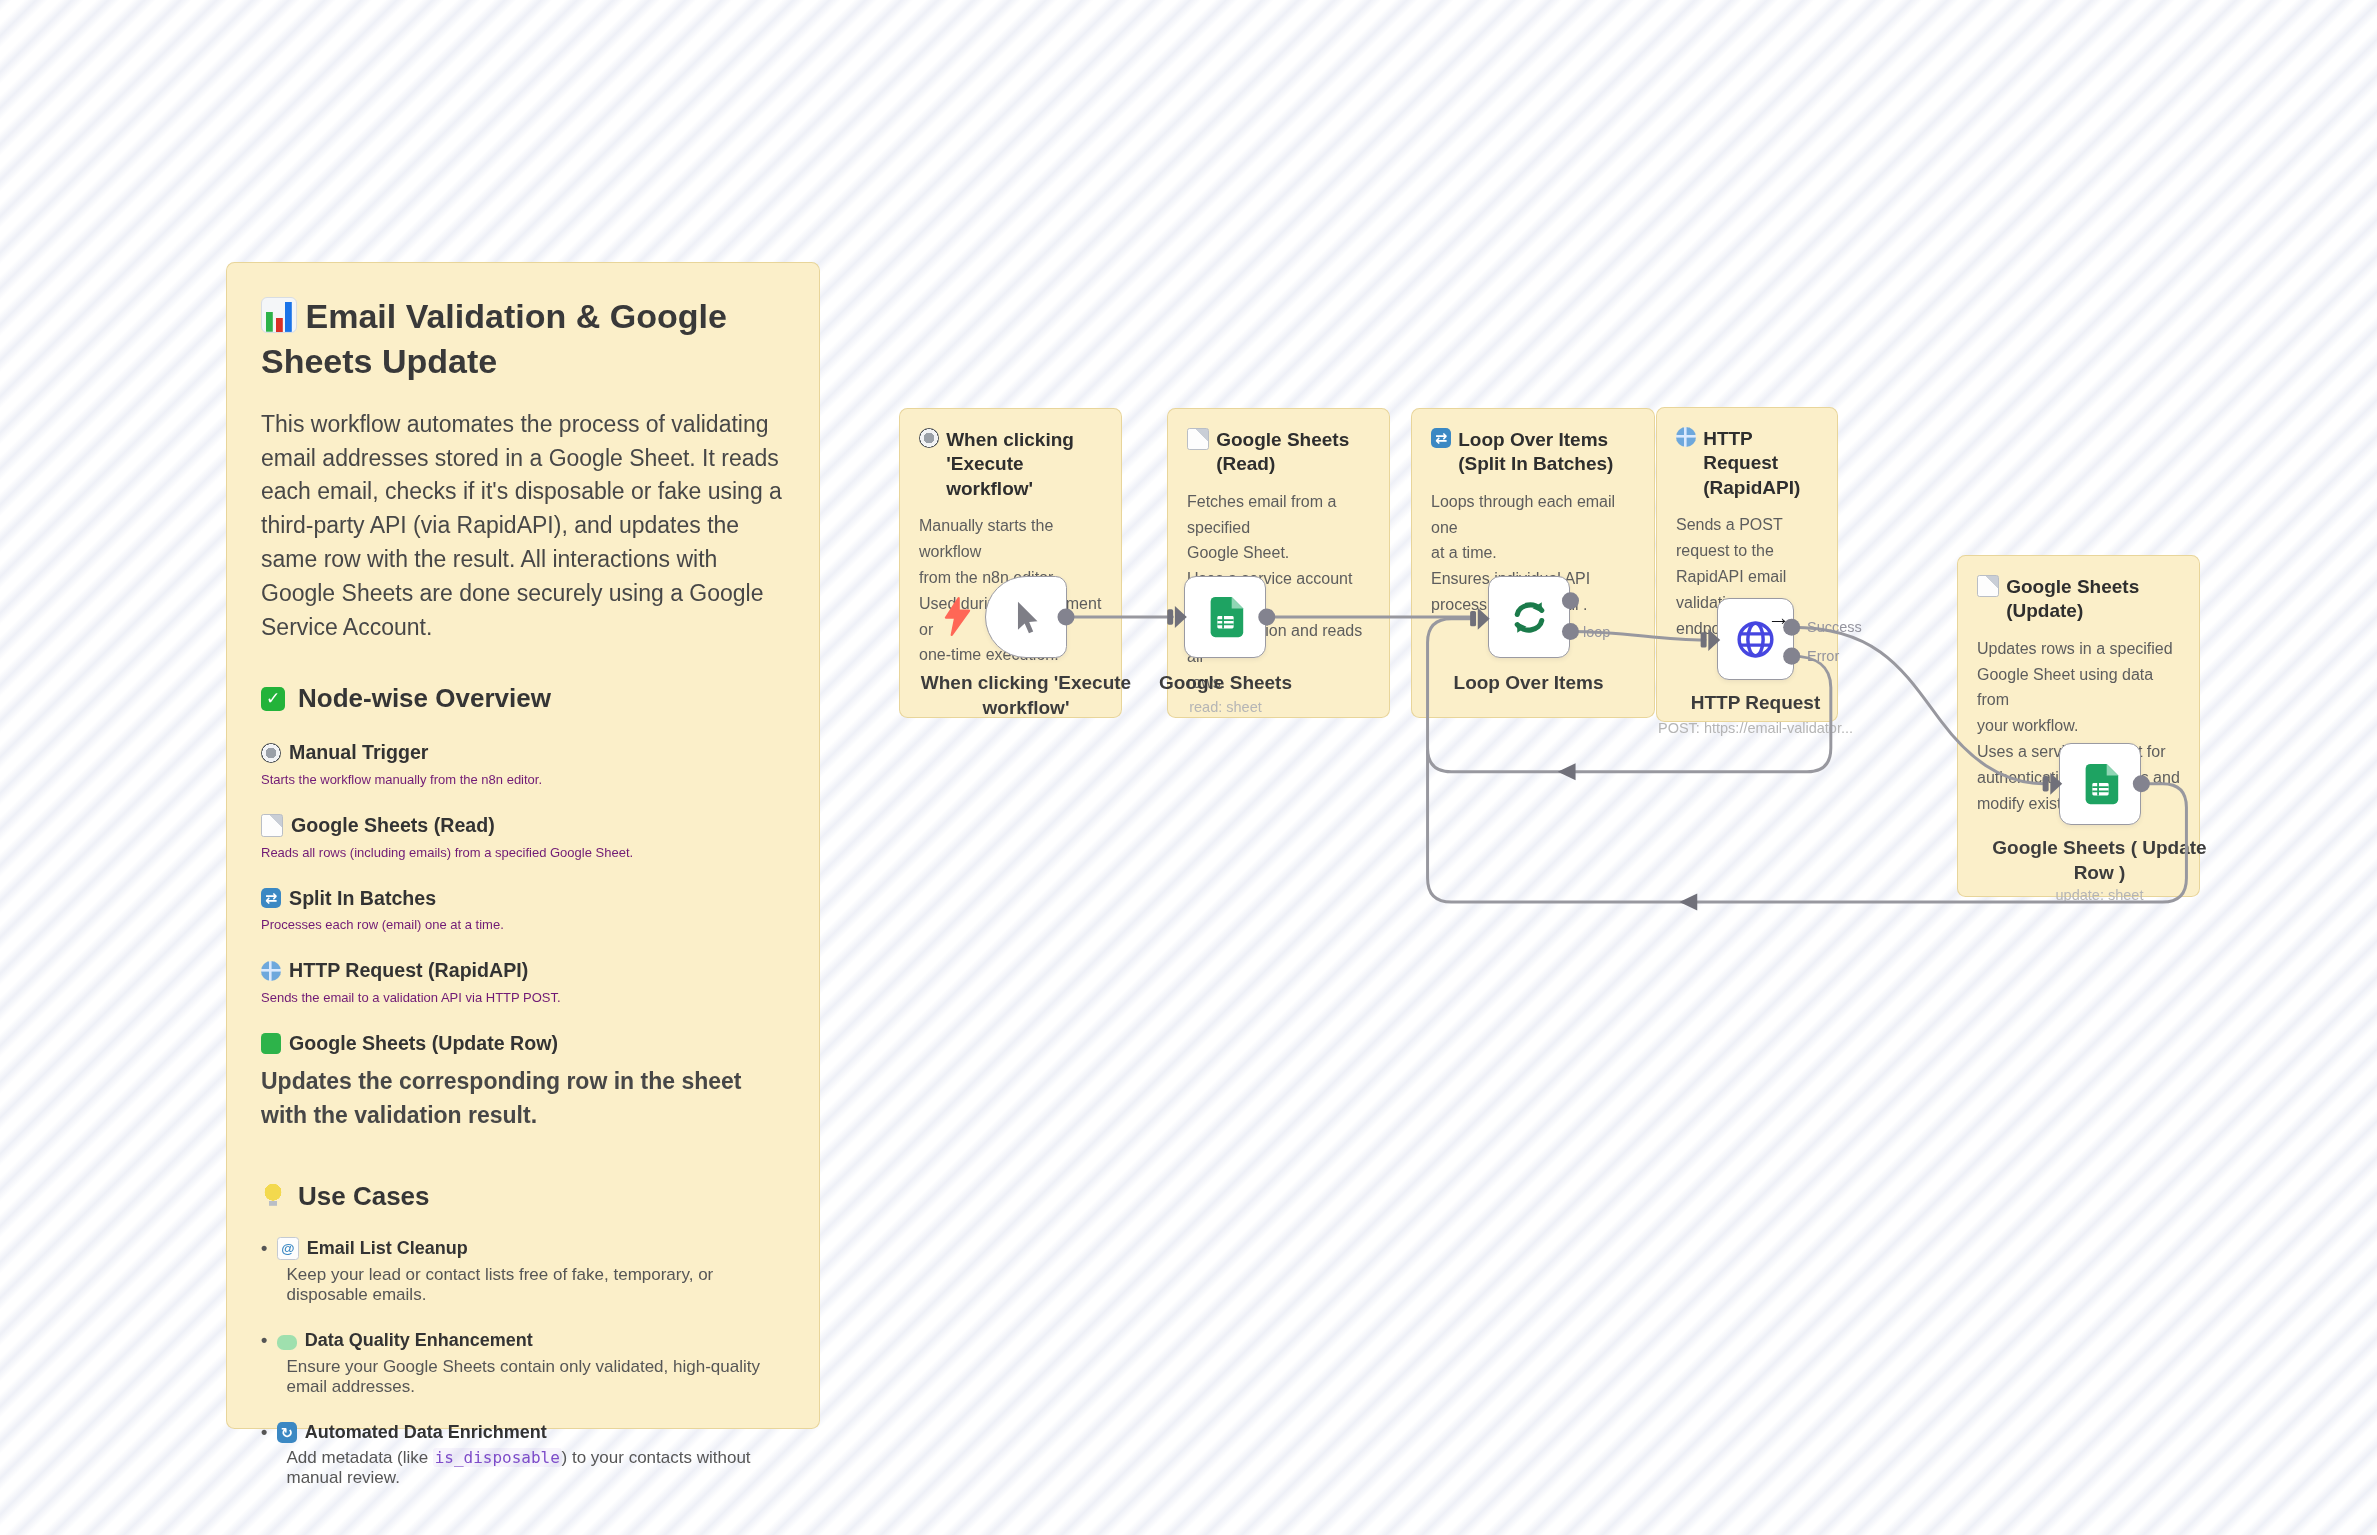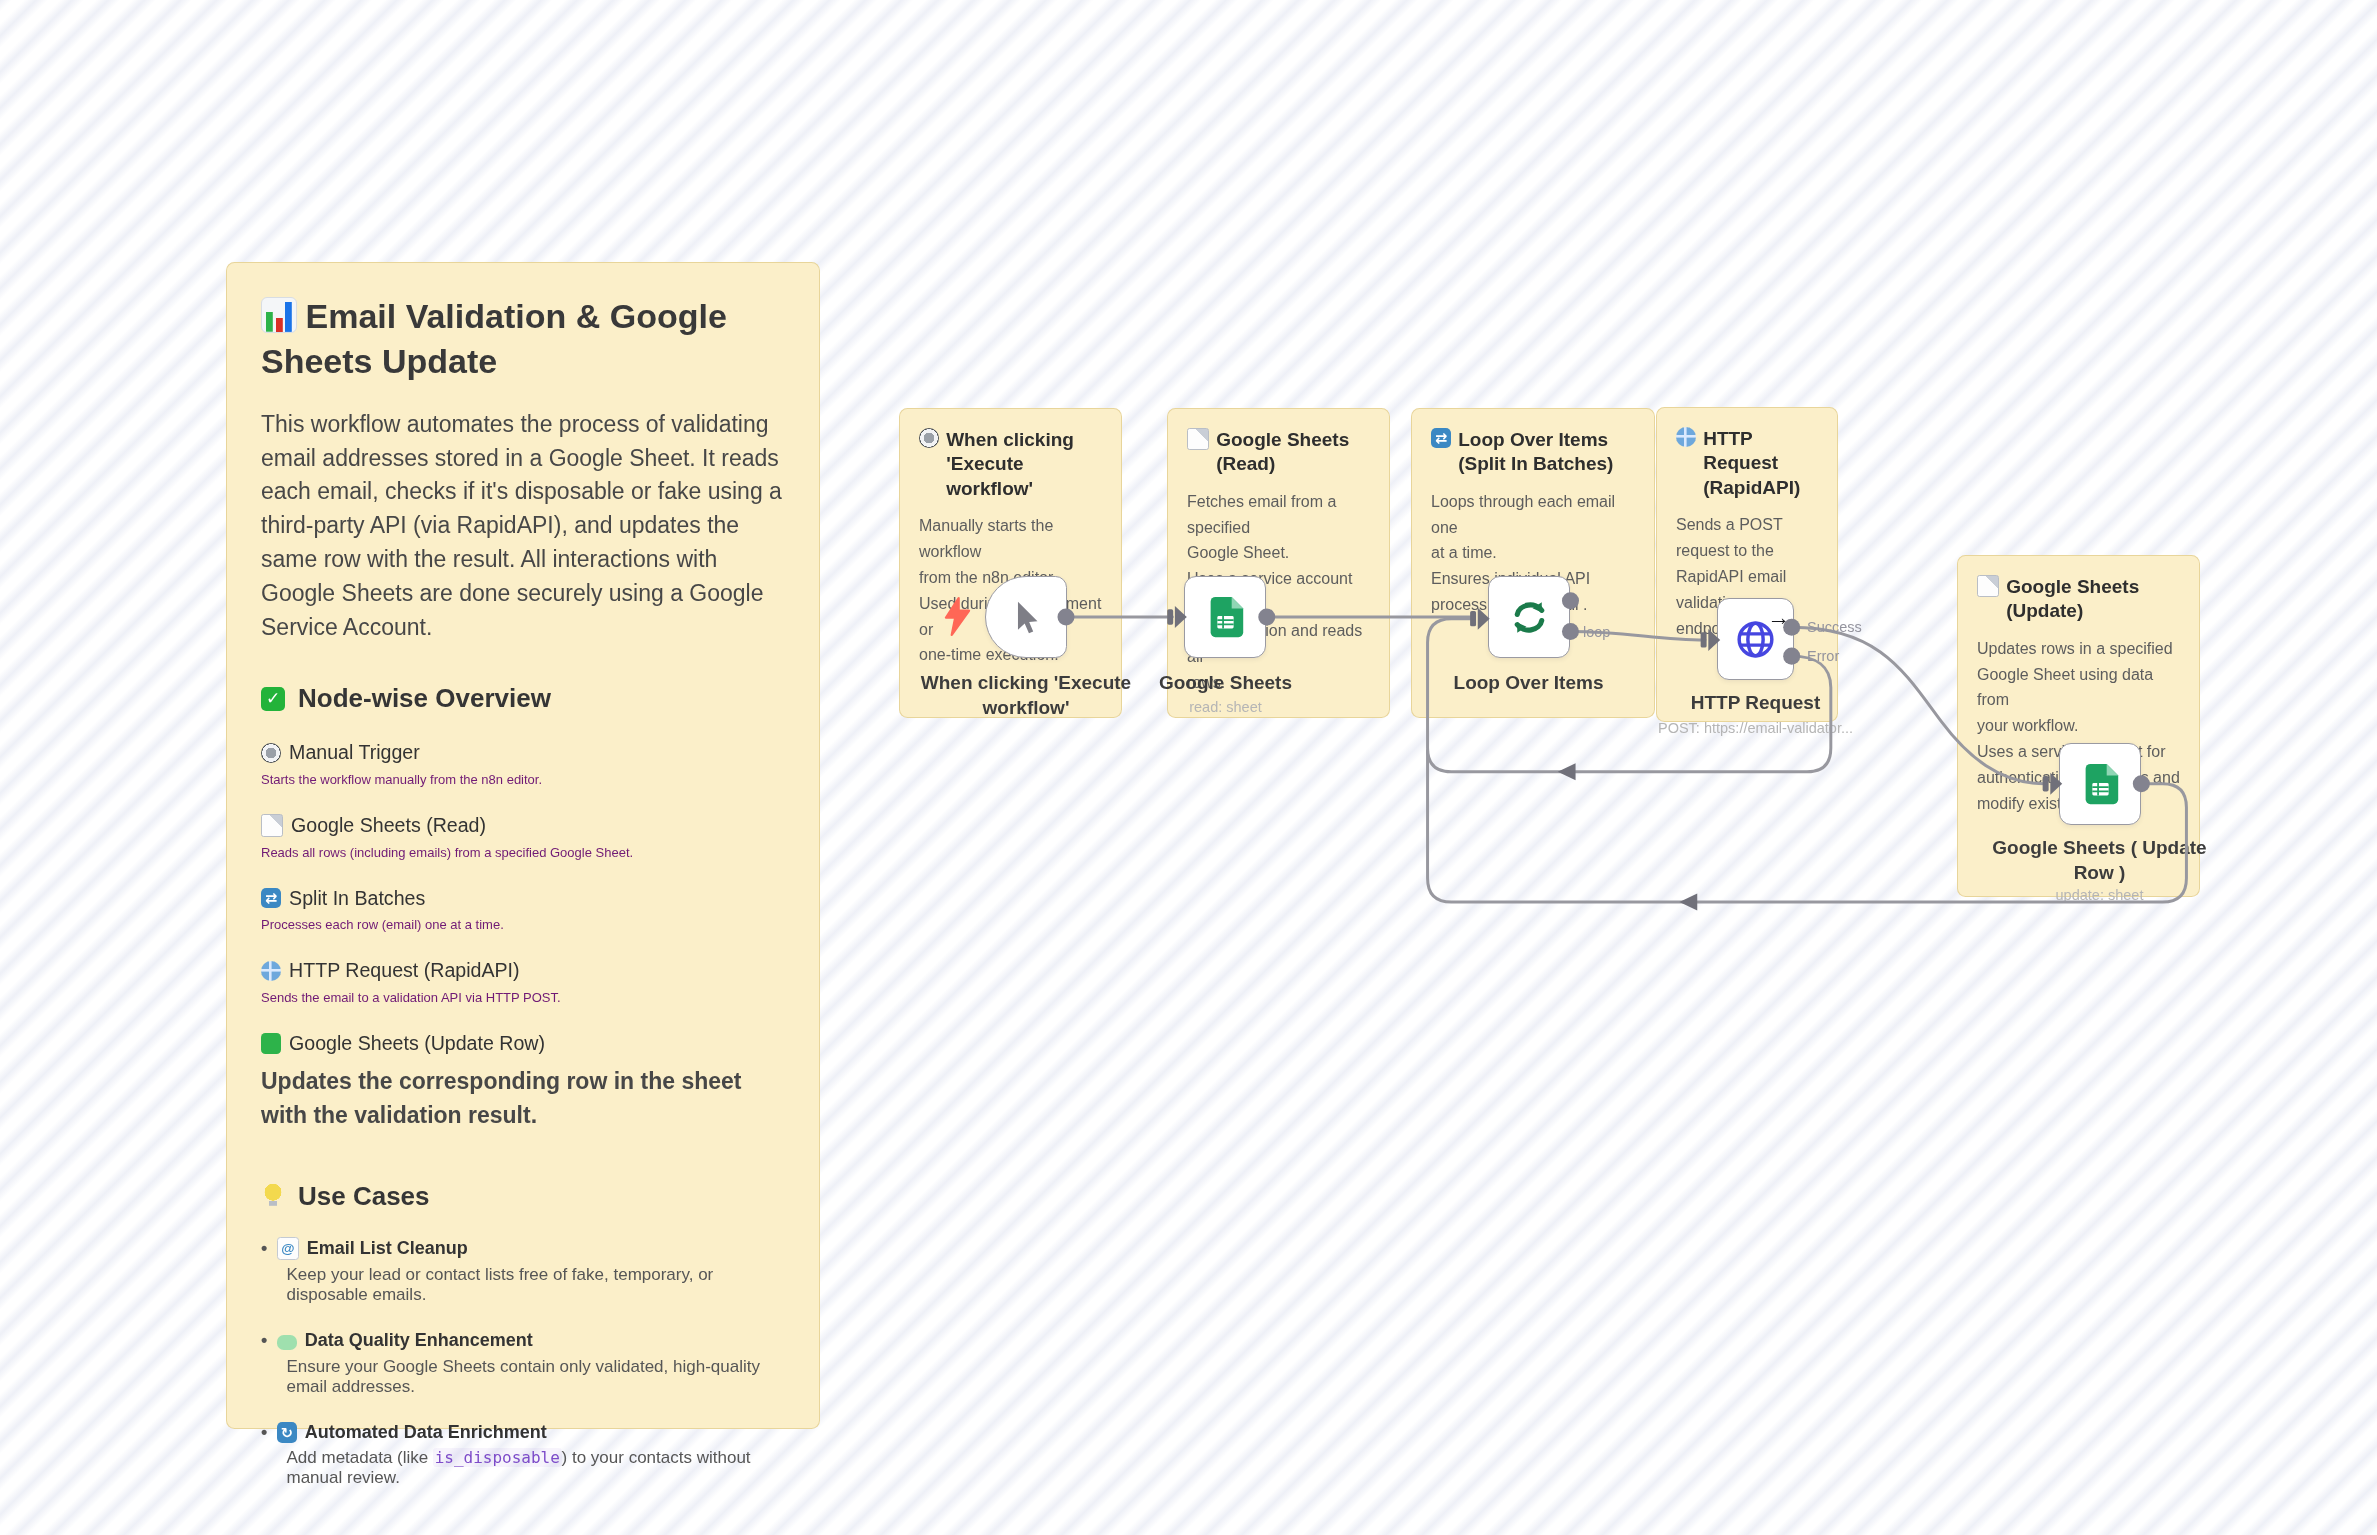--- a/index.html
+++ b/index.html
@@ -17,21 +17,21 @@
   }
   .sticky-main{padding:31px 34px;}
   .sticky-sm{padding:19px 19px;}
   .sticky-sm .s-title{font-size:19px;font-weight:700;color:#2e2e2e;line-height:1.28;margin:0 0 12px 0;display:flex;gap:6.8px;align-items:flex-start;}
   .sticky-sm .s-body{font-size:16px;color:#5d5d5d;line-height:1.62;white-space:pre-line;}
 
   h1.note-title{font-size:34px;line-height:1.32;font-weight:700;color:#393939;margin:0;display:block;}
   .intro{margin-top:24px;font-size:23px;font-weight:400;color:#474747;line-height:1.47;}
   h2.sec{font-size:26px;font-weight:700;color:#353535;margin:39px 0 0 0;display:flex;align-items:center;gap:13px;}
   .ov-item{margin-top:27px;}
-  .ov-title{font-size:19.6px;font-weight:400;color:#333;display:flex;align-items:center;gap:7.7px;}
+  .ov-title{font-size:19.6px;font-weight:700;color:#333;display:flex;align-items:center;gap:7.7px;}
   .ov-desc{font-size:13px;color:#701a75;margin-top:7.7px;}
   .outro{font-size:23px;font-weight:700;color:#474747;line-height:1.45;margin-top:10.2px;}
   .uc-item{margin-top:25.5px;}
   .uc-title{font-size:18px;font-weight:700;color:#333;display:flex;align-items:center;gap:7.7px;}
   .uc-bullet{color:#555;font-size:18px;margin-right:1.7px;}
   .uc-desc{font-size:17px;color:#565656;margin-top:5.1px;padding-left:25.5px;}
   .code{font-family:"DejaVu Sans Mono","Liberation Mono",monospace;color:#7d4cc9;font-size:16px;background:rgba(125,76,201,.06);border-radius:3.4px;padding:0 1.7px;}
 
   
   .icon{display:inline-flex;flex:none;align-items:center;justify-content:center;width:24px;height:24px;border-radius:5.1px;position:relative;}

